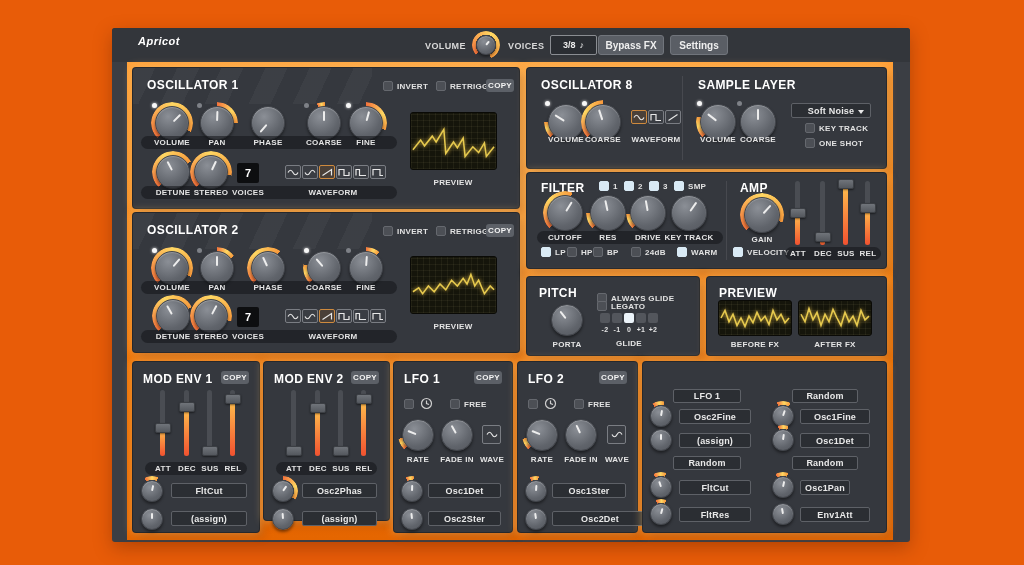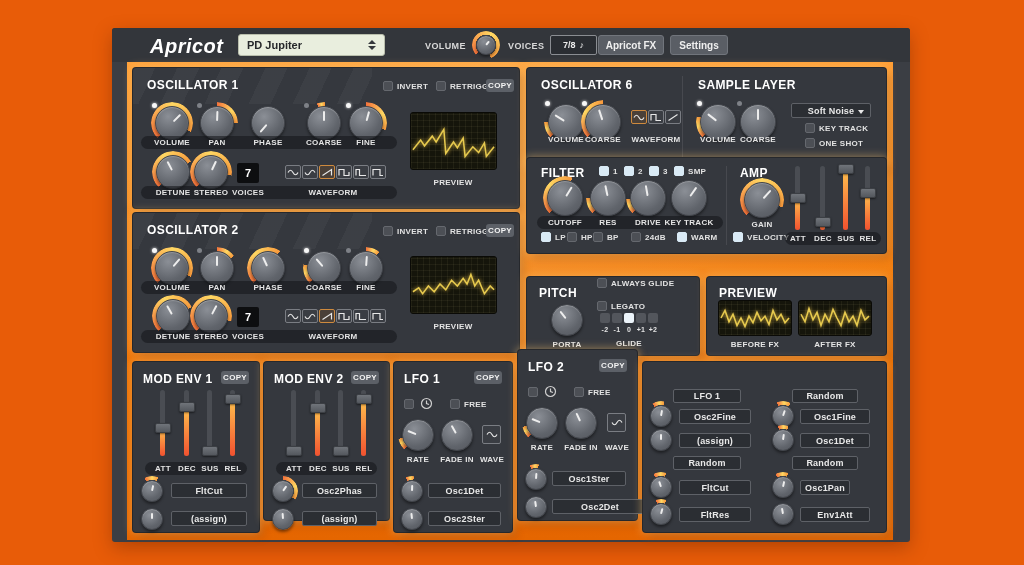--- a/index.html
+++ b/index.html
@@ -7,21 +7,21 @@
   i,b,s,u,em { display:block; font-style:normal; font-weight:normal; text-decoration:none; }
 
   
   .window { position:absolute; left:112px; top:28px; width:798px; height:514px; background:#3B3E44; border-radius:3px; box-shadow:0 6px 18px rgba(90,30,0,.35); }
   .topbar { position:absolute; left:0; top:0; right:0; height:34px; background:#33363B; border-radius:3px 3px 0 0; }
   .content { position:absolute; left:15px; top:34px; width:766px; height:478px;
     background:linear-gradient(180deg,#FF9D33 0%,#F68312 30%,#EC6F03 70%,#E56600 100%); }
   .content::before { content:""; position:absolute; inset:0; background:radial-gradient(120% 80% at 42% 25%, rgba(255,225,160,.30), transparent 60%); pointer-events:none; }
 
   
-  .logo { position:absolute; left:26px; top:7px; color:#fff; font-size:20px; font-weight:bold; font-style:italic; letter-spacing:.5px;margin-left:12px; }
+  .logo { position:absolute; left:26px; top:7px; color:#fff; font-size:11px; font-weight:bold; font-style:italic; letter-spacing:.5px; }
   .preset { position:absolute; left:126px; top:6px; width:147px; height:22px; background:#E9EEDE; border:1px solid #B9BEAC; border-radius:3px; display:flex; align-items:center; color:#26282B; font-size:11px; font-weight:bold; padding:0 8px; }
   .preset .ptext { flex:1; }
   .stepper { width:9px; display:flex; flex-direction:column; align-items:center; gap:2px; }
   .stepper i { width:0; height:0; border-left:4px solid transparent; border-right:4px solid transparent; }
   .stepper .up { border-bottom:4px solid #35383C; }
   .stepper .dn { border-top:4px solid #35383C; }
   .tlabel { position:absolute; color:#D8D8D8; font-size:9px; font-weight:bold; letter-spacing:.4px; }
   .vbox { position:absolute; left:438px; top:7px; width:47px; height:20px; background:#2A2D32; border:1px solid #8A8D92; border-radius:2px; display:flex; align-items:center; justify-content:center; gap:4px; color:#EDEDED; font-size:9px; font-weight:bold; }
   .gbtn { position:absolute; height:20px; background:#5A5E65; border:1px solid #71757C; border-radius:3px; color:#EFEFEF; font-size:10px; font-weight:bold; display:flex; align-items:center; justify-content:center; }
   .tabs { position:absolute; left:622px; top:5px; height:24px; display:flex; border:1px solid #C3C6C9; border-radius:2px; overflow:hidden; }
@@ -82,39 +82,32 @@
   .disp polyline { fill:none; stroke:#E6C94E; stroke-width:1.6; filter:drop-shadow(0 0 2px rgba(230,190,70,.9)); }
   .clock svg { stroke:#CFCFCF; fill:none; stroke-width:1.2; }
 </style>
 </head>
 <body>
 
 <div class="window">
 
   <div class="topbar">
     <div class="logo">Apricot</div>
-    <div class="preset">
-      <span class="ptext">PD Jupiter</span>
-      <span class="stepper">
-          <i class="up"></i>
-          <i class="dn"></i>
-        </span>
-    </div>
     <span class="tlabel" style="left:313px;top:13px">VOLUME</span>
     <div class="knob k20" style="left:364px;top:7px;--a:295deg;--r:40deg">
         <i class="arc"></i>
         <b class="kb"></b>
         <s class="rot"></s>
       </div>
     <span class="tlabel" style="left:396px;top:13px">VOICES</span>
     <div class="vbox">
-      <span>7/8</span>
+      <span>3/8</span>
       <span>♪</span>
     </div>
-    <div class="gbtn" style="left:486px;top:7px;width:66px">Apricot FX</div>
+    <div class="gbtn" style="left:486px;top:7px;width:66px">Bypass FX</div>
     <div class="gbtn" style="left:558px;top:7px;width:58px">Settings</div>
   </div>
 
   <div class="content">
 
     <div class="panel hdr" style="left:6px;top:6px;width:386px;height:140px">
       <div class="ptitle">OSCILLATOR 1</div>
       <div class="chk" style="left:250px;top:13px">
           <span class="box"></span>
           <span class="t">INVERT</span>
@@ -317,21 +310,21 @@
       <div class="disp" style="left:277px;top:43px;width:87px;height:58px">
         <svg viewBox="0 0 88 58" preserveAspectRatio="none">
             <polyline points="2,36 8,32 12,38 18,30 24,36 30,28 36,34 42,24 48,30 54,22 58,28 62,18 66,30 70,24 76,38 82,30 86,34"></polyline>
           </svg>
       </div>
       <span class="lbl" style="left:320px;top:109px">PREVIEW</span>
     </div>
 
     <div class="panel" style="left:400px;top:6px;width:359px;height:100px">
       <div class="vdiv" style="left:155px;top:8px;height:84px"></div>
-      <div class="ptitle">OSCILLATOR 6</div>
+      <div class="ptitle">OSCILLATOR 8</div>
       <div class="knob k36" style="left:21px;top:36px;--a:45deg;--r:-58deg">
           <i class="arc"></i>
           <b class="kb"></b>
           <s class="rot"></s>
           <u class="led"></u>
         </div>
       <div class="knob k36" style="left:58px;top:36px;--a:135deg;--r:-18deg">
           <i class="arc"></i>
           <b class="kb"></b>
           <s class="rot"></s>
@@ -376,21 +369,21 @@
       <div class="chk" style="left:278px;top:55px">
           <span class="box"></span>
           <span class="t">KEY TRACK</span>
         </div>
       <div class="chk" style="left:278px;top:70px">
           <span class="box"></span>
           <span class="t">ONE SHOT</span>
         </div>
     </div>
 
-    <div class="panel" style="left:400px;top:96px;width:359px;height:95px">
+    <div class="panel" style="left:400px;top:111px;width:359px;height:95px">
       <div class="vdiv" style="left:199px;top:8px;height:79px"></div>
       <div class="ptitle" style="top:8px">FILTER</div>
       <div class="chk on" style="left:72px;top:8px">
           <span class="box"></span>
           <span class="t">1</span>
         </div>
       <div class="chk on" style="left:97px;top:8px">
           <span class="box"></span>
           <span class="t">2</span>
         </div>
@@ -481,21 +474,21 @@
         </div>
       <i class="strip" style="left:258px;top:74px;width:96px;height:13px"></i>
       <span class="lbl" style="left:271px;top:76px">ATT</span>
       <span class="lbl" style="left:296px;top:76px">DEC</span>
       <span class="lbl" style="left:319px;top:76px">SUS</span>
       <span class="lbl" style="left:341px;top:76px">REL</span>
     </div>
 
     <div class="panel" style="left:400px;top:215px;width:172px;height:78px">
       <div class="ptitle" style="left:12px;top:9px">PITCH</div>
-      <div class="chk" style="left:70px;top:1px">
+      <div class="chk" style="left:70px;top:16px">
           <span class="box"></span>
           <span class="t">ALWAYS GLIDE</span>
         </div>
       <div class="chk" style="left:70px;top:24px">
           <span class="box"></span>
           <span class="t">LEGATO</span>
         </div>
       <div class="knob k32" style="left:24px;top:27px;--r:-38deg">
           <b class="kb"></b>
           <s class="rot"></s>
@@ -648,21 +641,21 @@
           <s class="rot"></s>
         </div>
       <div class="dd" style="left:34px;top:121px;width:73px">Osc1Det</div>
       <div class="knob k22" style="left:7px;top:146px;--r:-6deg">
           <b class="kb"></b>
           <s class="rot"></s>
         </div>
       <div class="dd" style="left:34px;top:149px;width:73px">Osc2Ster</div>
     </div>
 
-    <div class="panel" style="left:391px;top:288px;width:119px;height:170px">
+    <div class="panel" style="left:391px;top:300px;width:119px;height:170px">
       <div class="ptitle" style="left:10px;top:10px">LFO 2</div>
       <div class="copy" style="left:81px;top:9px">COPY</div>
       <div class="chk" style="left:10px;top:37px">
           <span class="box"></span>
         </div>
       <span class="clock" style="position:absolute;left:26px;top:34px"><svg width="13" height="13" viewBox="0 0 13 13">
             <circle cx="6.5" cy="6.5" r="5"></circle>
             <path d="M6.5,3.5 L6.5,6.5 L9,7.5"></path>
           </svg></span>
       <div class="chk" style="left:56px;top:37px">

